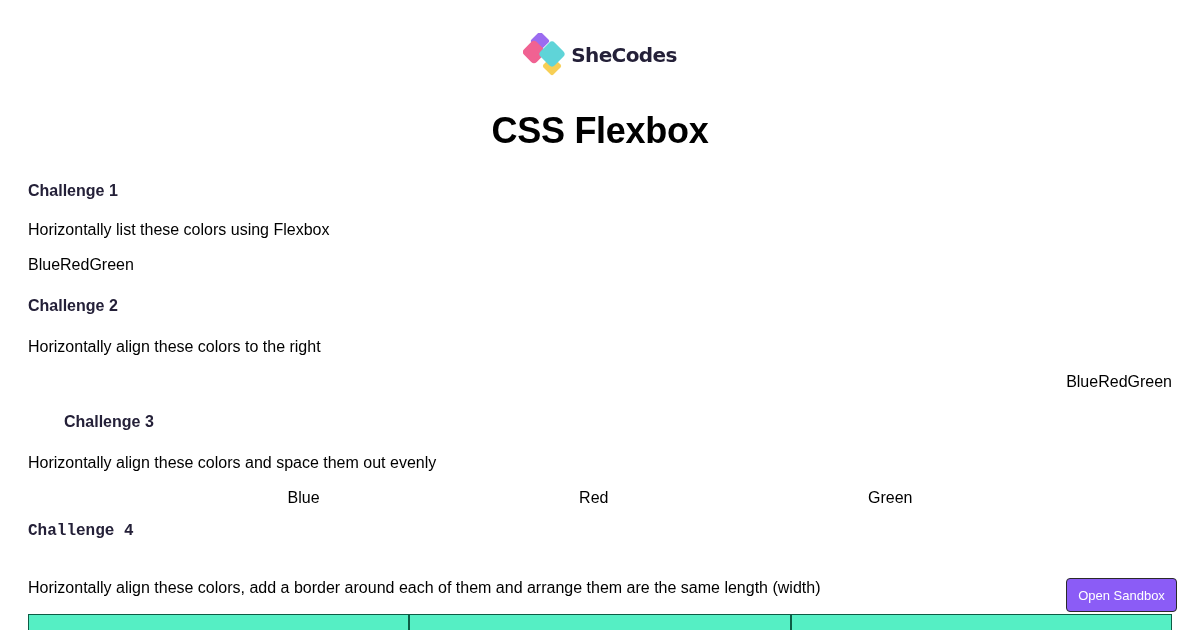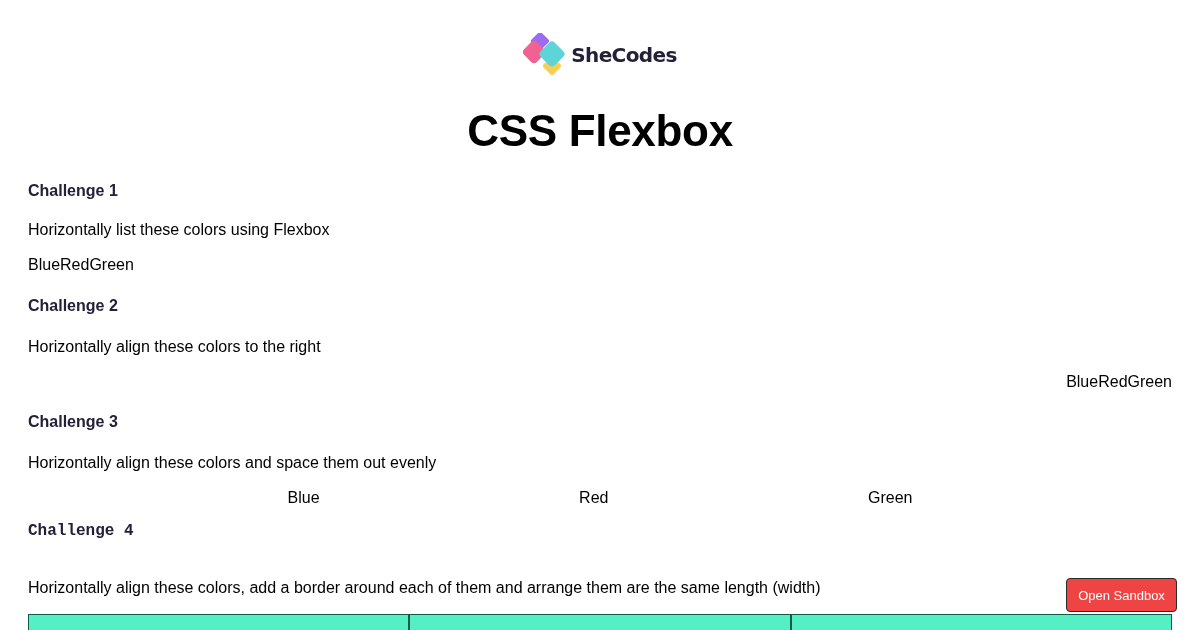--- a/index.html
+++ b/index.html
@@ -5,45 +5,45 @@
   html, body { margin: 0; padding: 0; }
   body {
     width: 1200px; height: 630px; overflow: hidden; background: #ffffff;
     font-family: "Liberation Sans", sans-serif; color: #000; position: relative;
   }
   .page { padding: 0 28px; }
   .logo-wrap { display: flex; justify-content: center; padding-top: 32px; height: 46px; }
   .logo { display: flex; align-items: center; }
   .logo svg { display: block; }
   .logo-text { font-family: "DejaVu Sans", sans-serif; font-weight: bold; font-size: 20px; color: #242038; letter-spacing: -0.6px; margin-left: 2px; }
-  h1 { text-align: center; font-size: 44px; font-weight: bold; margin: 33px 0 0 0; line-height: 40px; letter-spacing: -0.3px; }
+  h1 { text-align: center; font-size: 36px; font-weight: bold; margin: 33px 0 0 0; line-height: 40px; letter-spacing: -0.3px; }
   h3 { font-size: 16px; font-weight: bold; color: #242038; margin: 0; line-height: 22px; }
   p { font-size: 16px; margin: 0; line-height: 20px; }
   .c1-h { margin-top: 29px; }
   .c1-p { margin-top: 18px; }
   .row { display: flex; font-size: 16px; line-height: 20px; }
   .c1-row { margin-top: 15px; }
   .c2-h { margin-top: 20px; }
   .c2-p { margin-top: 20px; }
   .c2-row { margin-top: 15px; justify-content: flex-end; }
-  .c3-h { margin-top: 19px; }
+  .c3-h { margin-top: 19px; margin-left: 36px; }
   .c3-p { margin-top: 20px; }
   .c3-row { margin-top: 15px; justify-content: space-evenly; }
   .c4-h { margin-top: 12px; font-family: Liberation Mono, monospace; }
   .c4-p { margin-top: 36px; }
   .c4-row { margin-top: 16px; }
   .box {
     flex: 1; background: #55efc4; border: 1px solid #0d5c45; border-right: none;
     color: #f5f0dc; text-align: center; padding-top: 19px; height: 60px; font-size: 16px;
   }
   .box:last-child { border-right: 1px solid #0d5c45; }
   .box + .box { border-left: 2px solid #0d5c45; }
   .sandbox-btn {
     position: absolute; left: 1066px; top: 578px; width: 111px; height: 34px;
-    background: #ef4444; color: #fff; border-radius: 4px; font-size: 13px;
+    background: #8b5cf6; color: #fff; border-radius: 4px; font-size: 13px;
     display: flex; align-items: center; justify-content: center; border: 1px solid #2a2a2a;
     box-sizing: border-box; cursor: pointer;
   }
 </style>
 </head>
 <body>
 
 <div class="page">
   <div class="logo-wrap">
     <div class="logo">

